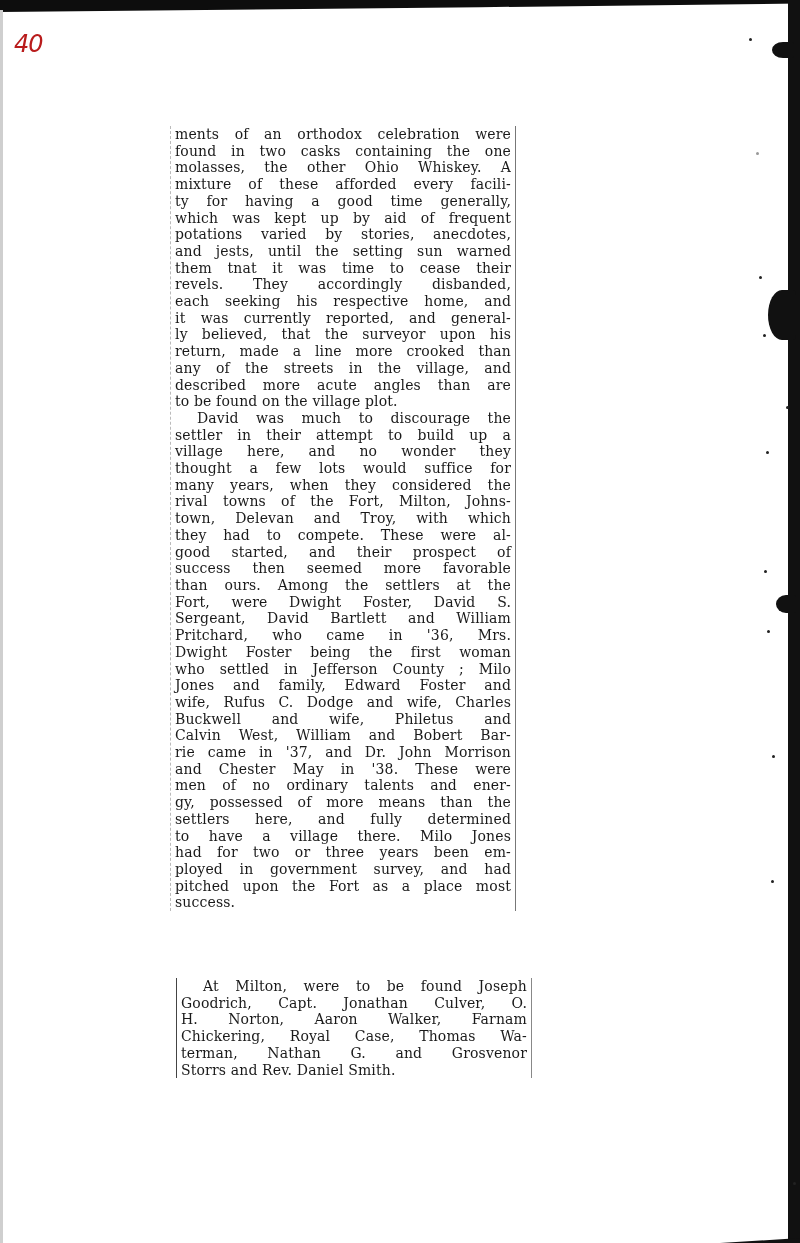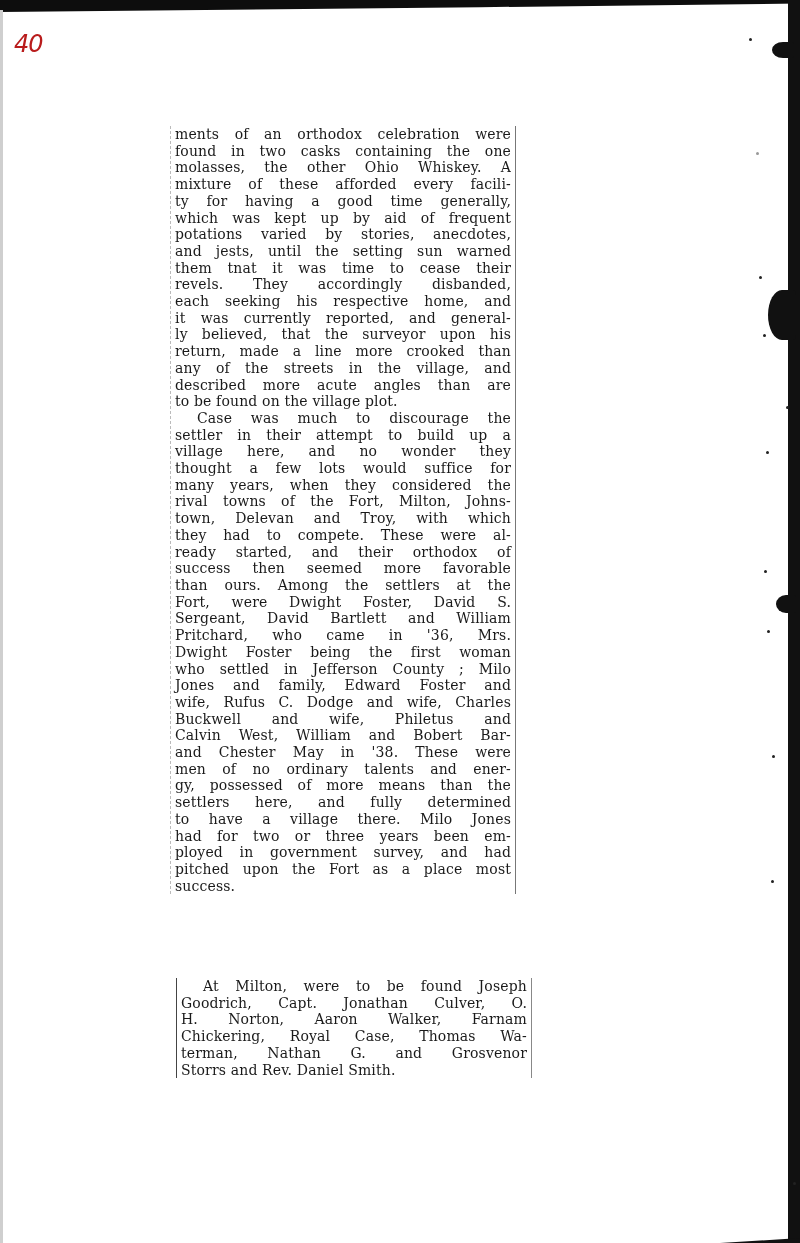--- a/index.html
+++ b/index.html
@@ -151,40 +151,41 @@
       <span class="line">revels.  They accordingly disbanded,</span>
       <span class="line">each seeking his respective home, and</span>
       <span class="line">it was currently reported, and general-</span>
       <span class="line">ly believed, that the surveyor upon his</span>
       <span class="line">return, made a line more crooked than</span>
       <span class="line">any of the  streets in the village,  and</span>
       <span class="line">described more  acute angles than are</span>
       <span class="line last">to be found on the village plot.</span>
     </p>
     <p class="para">
-      <span class="line" style="padding-left:22px;">Case was  much  to discourage the</span>
+      <span class="line" style="padding-left:22px;">David was  much  to discourage the</span>
       <span class="line">settler in their attempt  to build up a</span>
       <span class="line">village  here,  and  no  wonder  they</span>
       <span class="line">thought  a  few lots  would suffice for</span>
       <span class="line">many years, when they considered the</span>
       <span class="line">rival towns of the Fort, Milton, Johns-</span>
       <span class="line">town, Delevan  and Troy, with which</span>
       <span class="line">they had  to compete.  These were al-</span>
-      <span class="line">ready started,  and  their orthodox  of</span>
+      <span class="line">good started,  and  their prospect  of</span>
       <span class="line">success  then seemed more  favorable</span>
       <span class="line">than ours.  Among the settlers at the</span>
       <span class="line">Fort,  were  Dwight Foster,  David S.</span>
       <span class="line">Sergeant, David Bartlett and William</span>
       <span class="line">Pritchard,  who  came  in  '36,  Mrs.</span>
       <span class="line">Dwight Foster  being the first woman</span>
       <span class="line">who settled in Jefferson County ; Milo</span>
       <span class="line">Jones  and family,  Edward Foster and</span>
       <span class="line">wife, Rufus C. Dodge and wife, Charles</span>
       <span class="line">Buckwell   and   wife,   Philetus   and</span>
       <span class="line">Calvin West, William and Bobert Bar-</span>
+      <span class="line">rie came in '37, and Dr. John Morrison</span>
       <span class="line">and  Chester May in '38.  These were</span>
       <span class="line">men of  no ordinary  talents and ener-</span>
       <span class="line">gy,  possessed of more means than the</span>
       <span class="line">settlers  here,  and  fully  determined</span>
       <span class="line">to have  a  village there.  Milo Jones</span>
       <span class="line">had  for  two or three years  been  em-</span>
       <span class="line">ployed in government survey, and had</span>
       <span class="line">pitched upon the Fort as a place most</span>
       <span class="line last">success.</span>
     </p>

